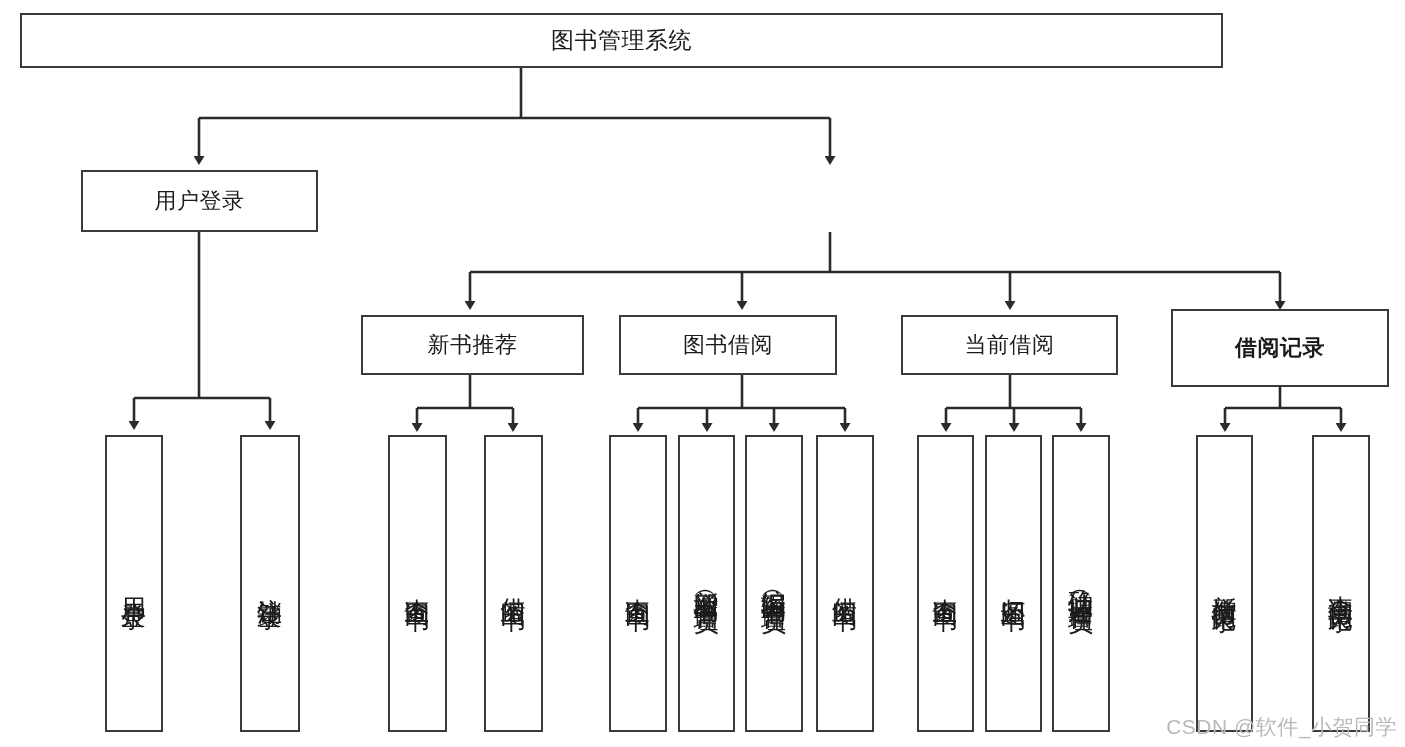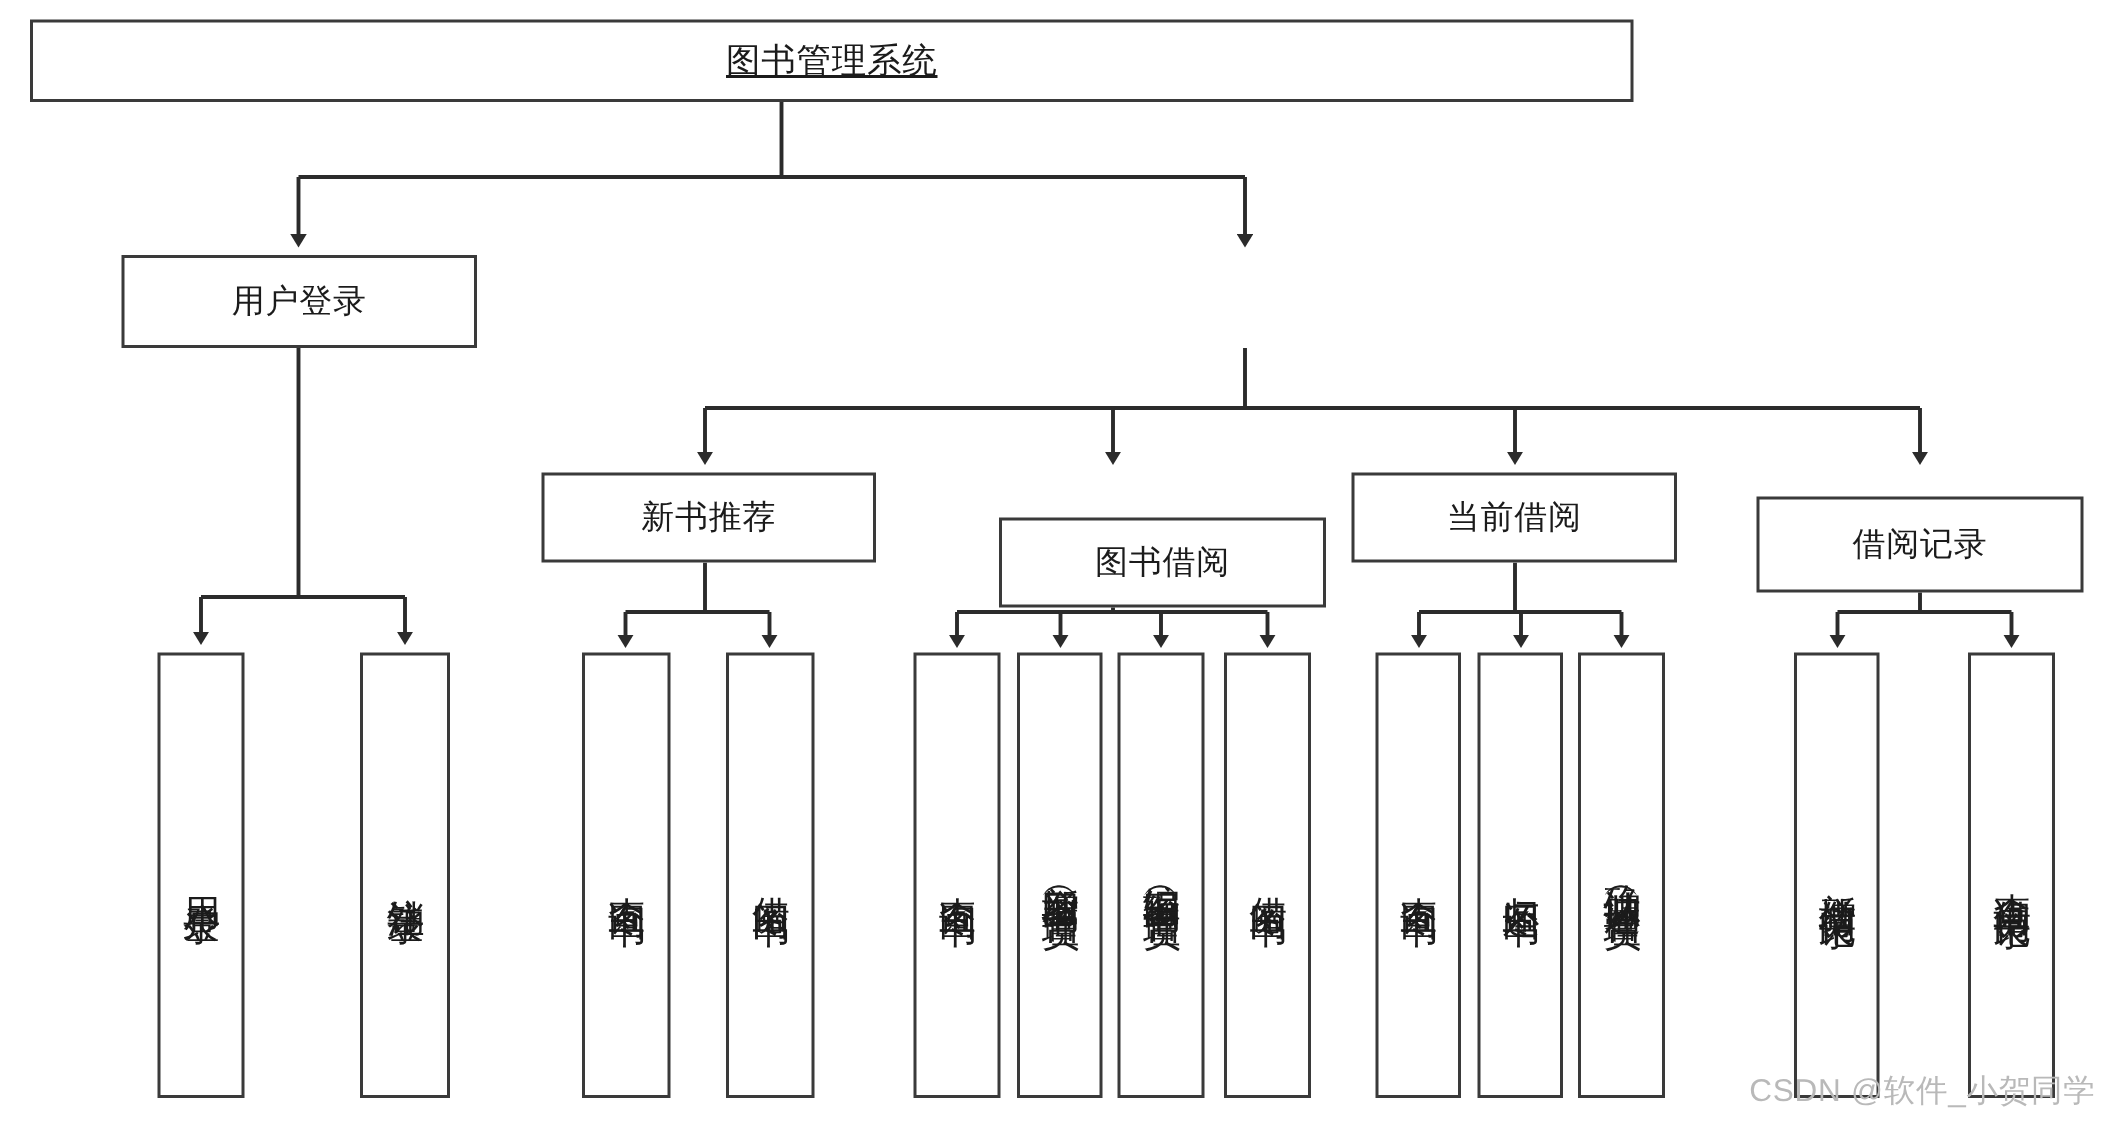--- a/index.html
+++ b/index.html
@@ -122,38 +122,38 @@
       <path d="M1014,408 L1014,424" marker-end="url(#arrow)"></path>
       <path d="M1081,408 L1081,424" marker-end="url(#arrow)"></path>
 
       <path d="M1280,375 L1280,408"></path>
       <path d="M1225,408 L1341,408"></path>
       <path d="M1225,408 L1225,424" marker-end="url(#arrow)"></path>
       <path d="M1341,408 L1341,424" marker-end="url(#arrow)"></path>
     </g>
   </svg>
 
-  <div class="node h root" style="left:20px; top:13px; width:1069px; height:55px;text-decoration:underline;">
+  <div class="node h root" style="left:20px; top:13px; width:1203px; height:55px;">
     <span class="node-label">图书管理系统</span>
   </div>
 
   <div class="node h" style="left:81px; top:170px; width:237px; height:62px;">
     <span class="node-label">用户登录</span>
   </div>
 
   <div class="node h" style="left:361px; top:315px; width:223px; height:60px;">
     <span class="node-label">新书推荐</span>
   </div>
-  <div class="node h" style="left:666px; top:315px; width:218px; height:60px;margin-top:30px;">
+  <div class="node h" style="left:619px; top:315px; width:218px; height:60px;">
     <span class="node-label">图书借阅</span>
   </div>
   <div class="node h" style="left:901px; top:315px; width:217px; height:60px;">
     <span class="node-label">当前借阅</span>
   </div>
-  <div class="node h" style="left:1171px; top:331px; width:218px; height:64px;">
+  <div class="node h" style="left:1171px; top:309px; width:218px; height:78px;font-weight:bold;">
     <span class="node-label">借阅记录</span>
   </div>
 
   <div class="node v" style="left:105px; top:435px; width:58px; height:297px;">
     <span class="node-label">用户登录</span>
   </div>
   <div class="node v" style="left:240px; top:435px; width:60px; height:297px;">
     <span class="node-label">注销登录</span>
   </div>
 

